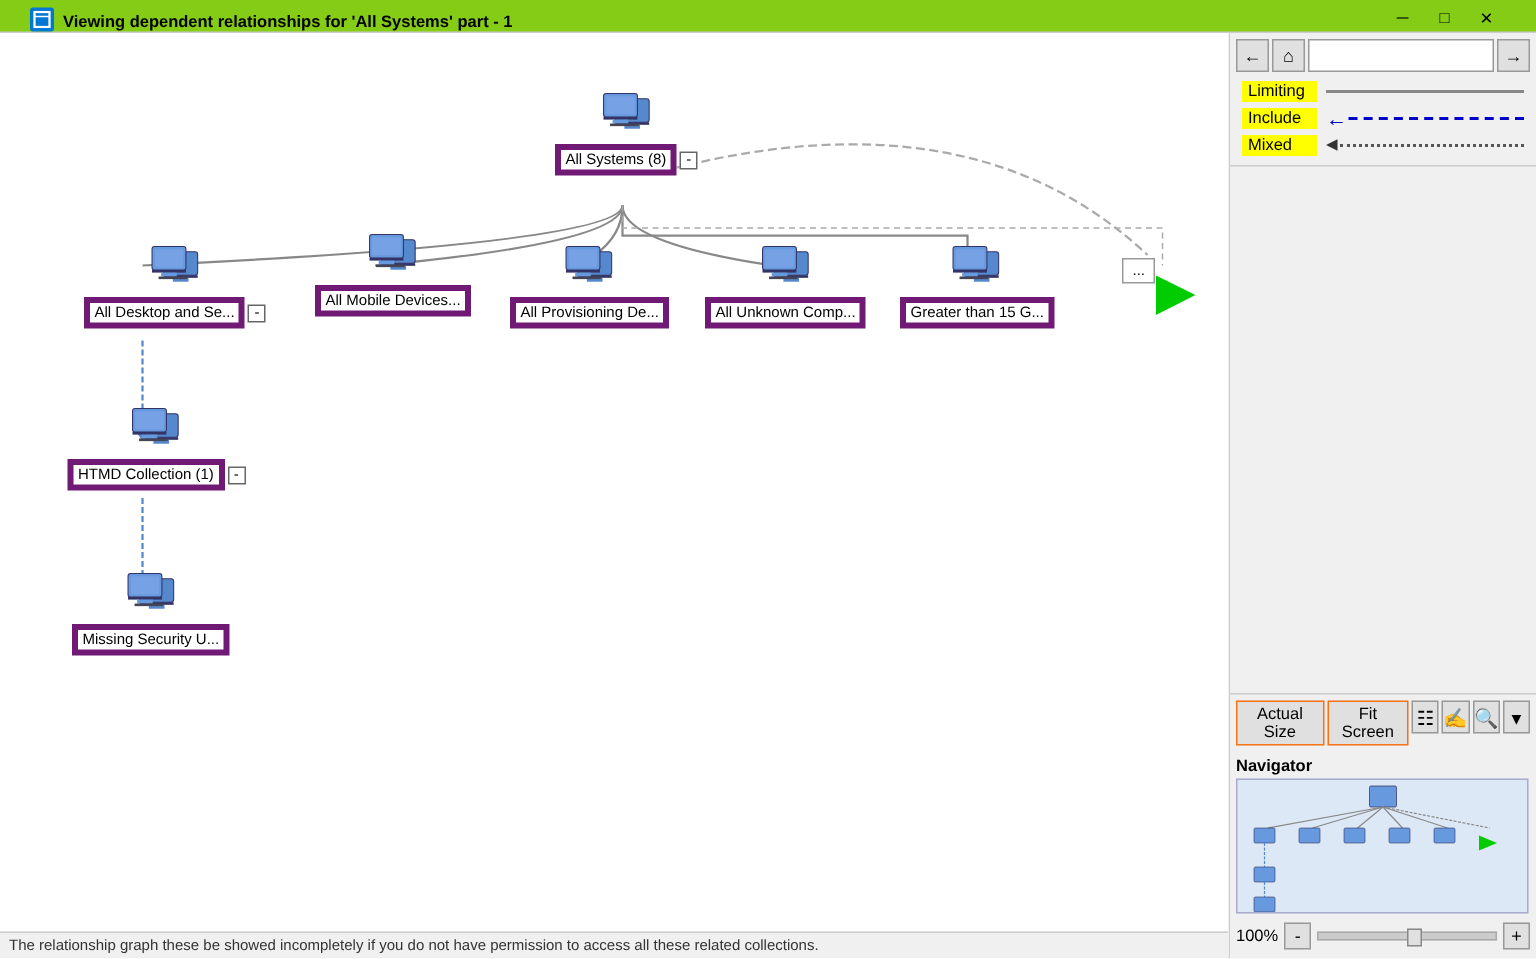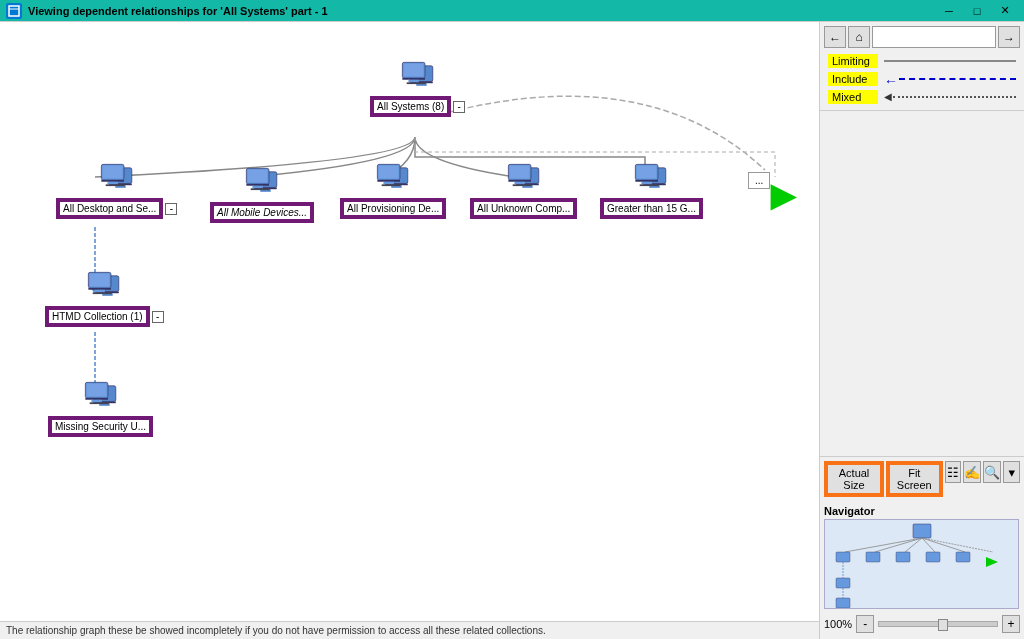--- a/index.html
+++ b/index.html
@@ -1,24 +1,24 @@
 <!DOCTYPE html>
 <html><head>
   <meta charset="utf-8">
   <style>
     * { margin: 0; padding: 0; box-sizing: border-box; }
     body { width: 1024px; height: 639px; overflow: hidden; font-family: 'Segoe UI', Tahoma, sans-serif; font-size: 11px; background: #fff; }
 
     
     #titlebar {
-      background: #14b8a6;
+      background: #84cc16;
       height: 22px;
       display: flex;
-      align-items: center;
-      padding: 0 6px;
+      align-items: flex-end;
+      padding: 0 20px;
       border-bottom: 1px solid #ccc;
     }
     #titlebar .title-icon {
       width: 16px; height: 16px; margin-right: 6px;
       background: #0078d4;
       border-radius: 2px;
       display: flex; align-items: center; justify-content: center;
       color: white; font-size: 9px; font-weight: bold;
     }
     #titlebar .title-text { font-size: 11px; font-weight: 600; color: #000; }
@@ -80,21 +80,21 @@
     #bottom-controls {
       margin-top: auto;
       padding: 4px;
       background: #f0f0f0;
       border-top: 1px solid #ccc;
     }
     #view-buttons {
       display: flex; gap: 2px; margin-bottom: 6px;
     }
     .view-btn {
-      background: #e0e0e0; border: 4px solid #f97316; padding: 2px 6px;
+      background: #e0e0e0; border: 1px solid #f97316; padding: 2px 6px;
       font-size: 11px; cursor: pointer;
     }
     .view-btn-icon {
       width: 22px; height: 22px; background: #e0e0e0; border: 1px solid #999;
       display: flex; align-items: center; justify-content: center;
       font-size: 13px; cursor: pointer;
     }
 
     #navigator-label {
       font-size: 11px; font-weight: 600; padding: 2px 0; color: #000;
@@ -249,21 +249,21 @@
           <rect x="10" y="25" width="22" height="2" fill="#445"></rect>
           <rect x="7" y="4" width="22" height="14" rx="1" fill="#88aaee" opacity="0.5"></rect>
         </svg>
       </div>
       <div class="node-label-row">
         <span class="node-label">All Desktop and Se...</span>
         <span class="node-expand">-</span>
       </div>
     </div>
 
-    <div class="node-box" style="left:210px; top:144px;font-style:italic;">
+    <div class="node-box" style="left:210px; top:132px;">
       <div class="node-icon">
         <svg width="46" height="40" viewBox="0 0 46 40">
           <rect x="14" y="6" width="26" height="18" rx="2" fill="#5588cc" stroke="#336" stroke-width="0.8"></rect>
           <rect x="14" y="24" width="26" height="2" fill="#336"></rect>
           <rect x="21" y="26" width="12" height="3" fill="#5588cc"></rect>
           <rect x="5" y="2" width="26" height="18" rx="2" fill="#6699dd" stroke="#336" stroke-width="0.8"></rect>
           <rect x="5" y="20" width="26" height="2" fill="#336"></rect>
           <rect x="12" y="22" width="12" height="3" fill="#6699dd"></rect>
           <rect x="10" y="25" width="22" height="2" fill="#445"></rect>
           <rect x="7" y="4" width="22" height="14" rx="1" fill="#88aaee" opacity="0.5"></rect>

